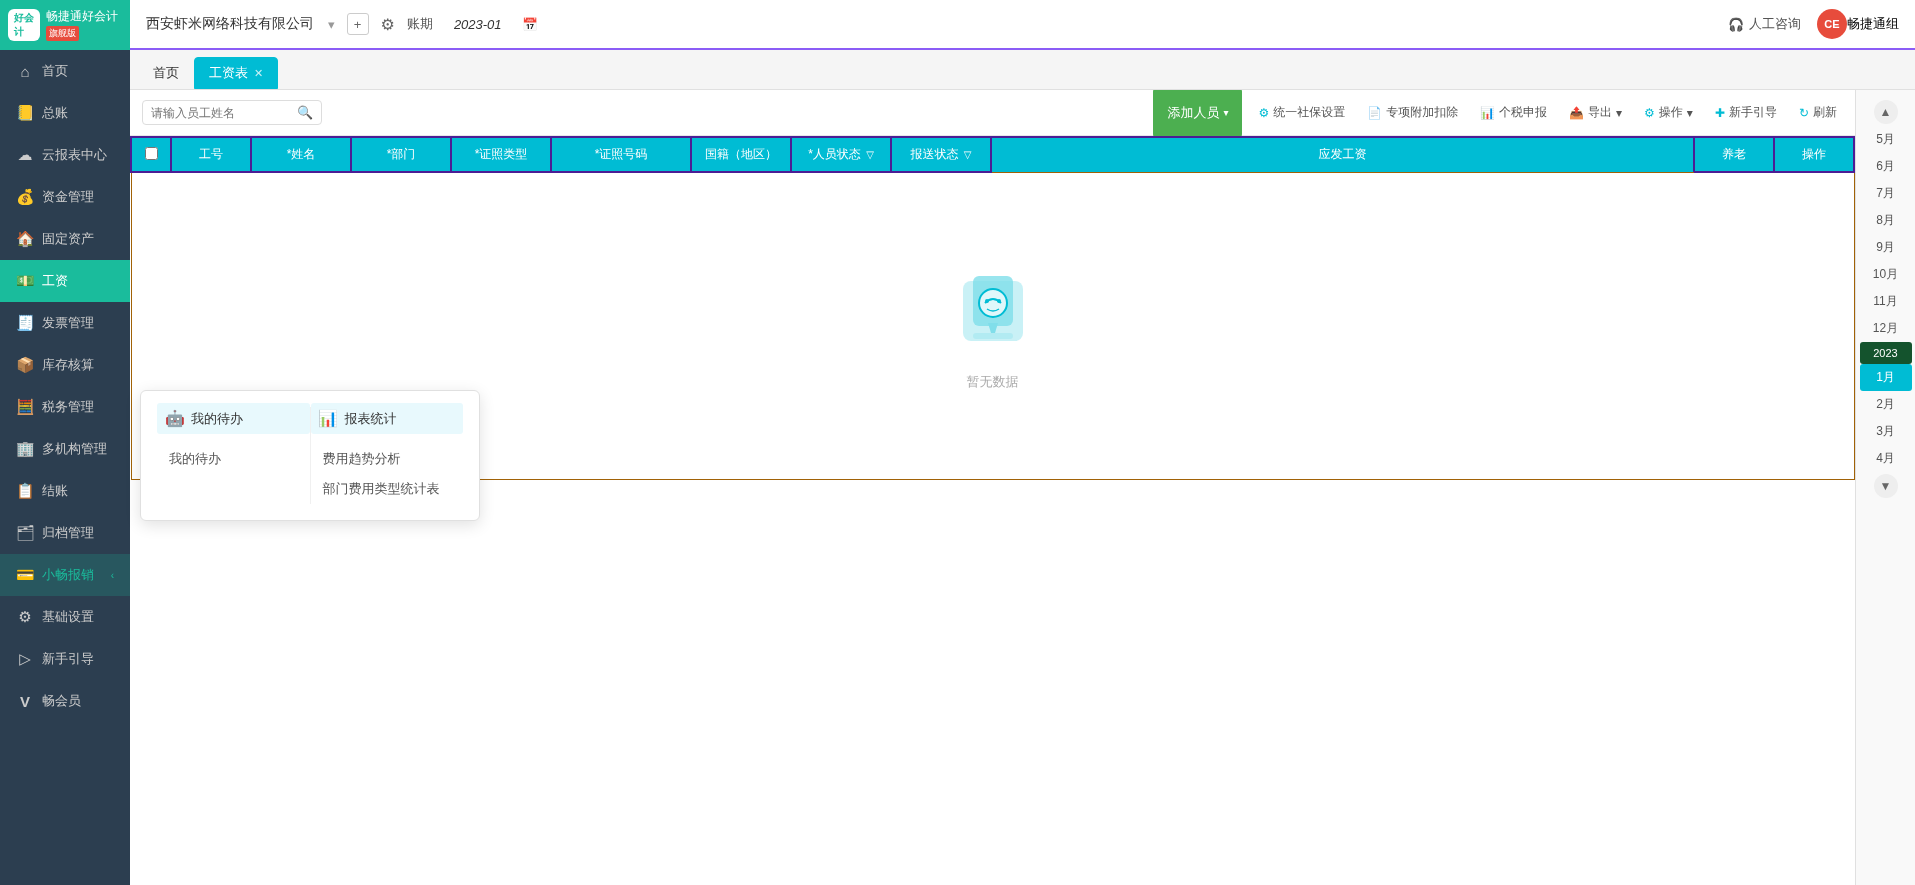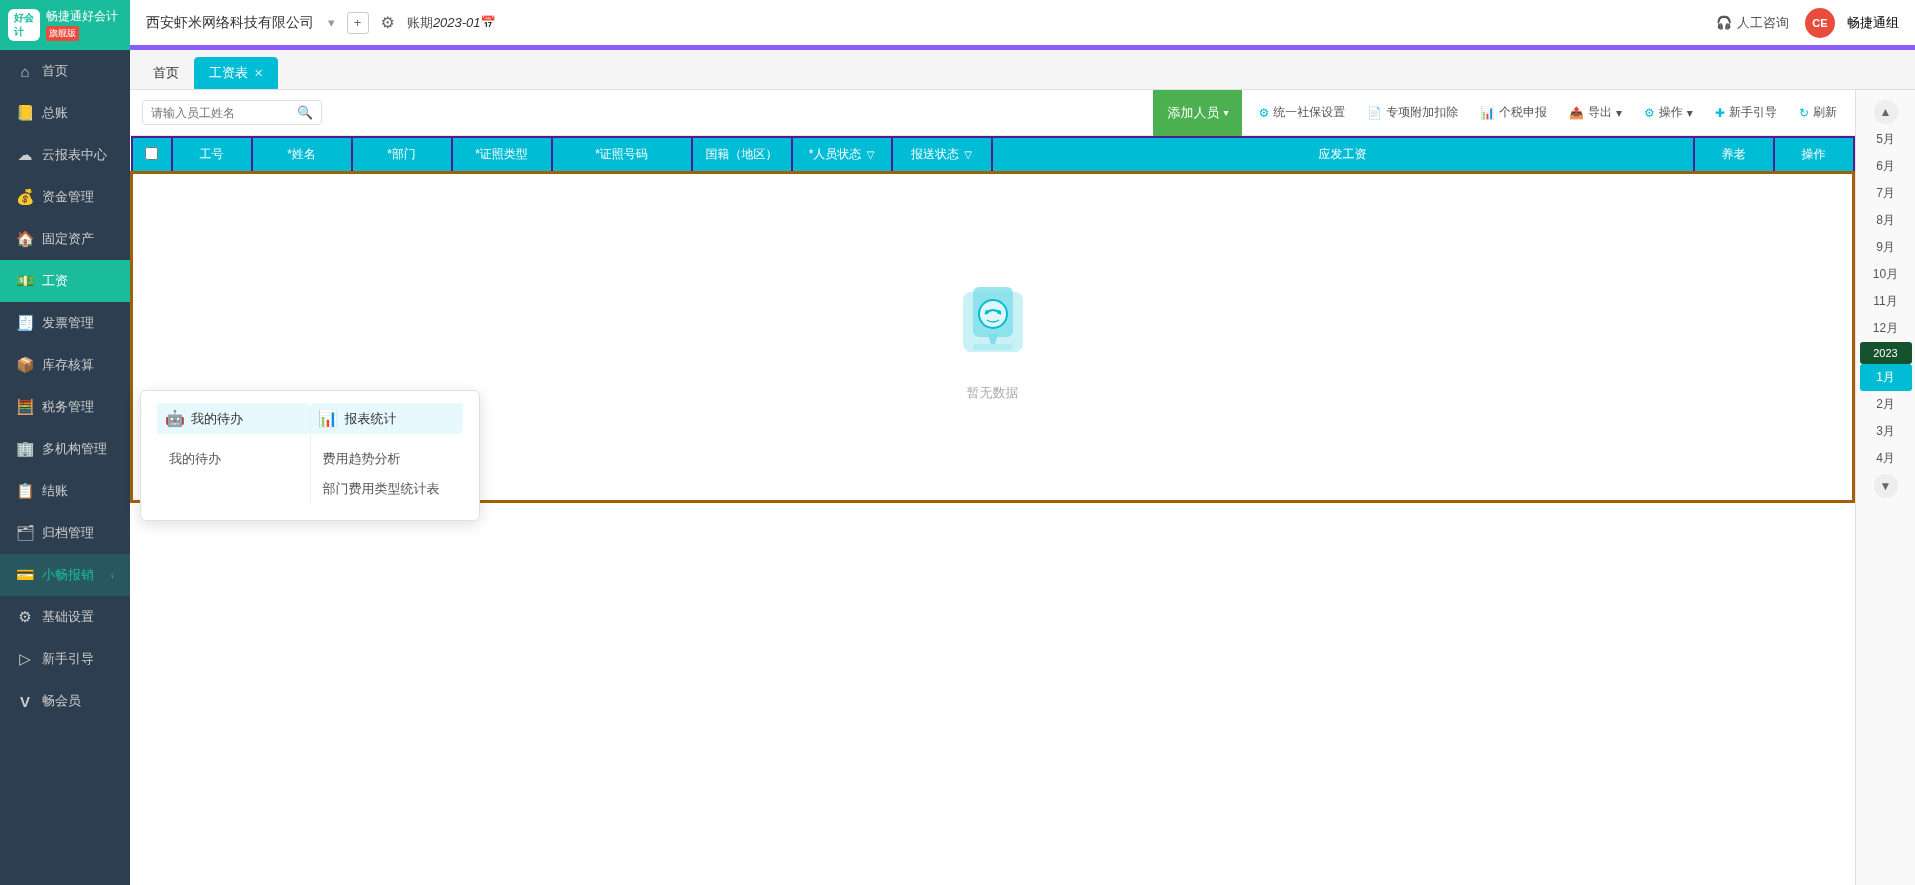--- a/index.html
+++ b/index.html
@@ -60,38 +60,38 @@
       flex-direction: column;
       height: 885px;
       overflow: hidden;
       position: relative;
     }
 
     
     .header {
       height: 50px;
       background: #fff;
-      border-bottom: 5px solid #8b5cf6;
+      border-bottom: 2px solid #8b5cf6;
       display: flex;
       align-items: center;
       padding: 0 16px;
       gap: 12px;
     }
     .company-name { font-size: 14px; color: #333; font-weight: 500; }
     .company-dropdown { color: #999; cursor: pointer; margin-left: 2px; }
     .header-add-btn {
       width: 22px; height: 22px; border: 1px solid #ccc; border-radius: 3px;
       display: flex; align-items: center; justify-content: center; cursor: pointer; color: #666;
     }
     .header-settings-btn { cursor: pointer; color: #666; font-size: 16px; }
-    .accounting-period { display: flex; align-items: center; gap: 0; color: #555; font-size: 13px; }
+    .accounting-period { display: flex; align-items: center; gap: 21px; color: #555; font-size: 13px; }
     .period-val { color: #333; font-weight: 500; font-style: italic; }
     .header-right { margin-left: auto; display: flex; align-items: center; gap: 16px; }
     .header-service { display: flex; align-items: center; gap: 4px; color: #555; cursor: pointer; }
-    .header-user { display: flex; align-items: center; gap: 12px; cursor: pointer; }
+    .header-user { display: flex; align-items: center; gap: 0; cursor: pointer; }
     .user-avatar { width: 30px; height: 30px; border-radius: 50%; background: #e74c3c; display: flex; align-items: center; justify-content: center; color: #fff; font-size: 11px; font-weight: bold; }
 
     
     .tabs-bar {
       height: 40px;
       background: #f5f5f5;
       border-bottom: 1px solid #e0e0e0;
       display: flex;
       align-items: flex-end;
       padding: 0 0 0 8px;
@@ -183,22 +183,22 @@
       padding: 8px 4px;
       font-size: 12px;
       font-weight: normal;
       border: 2px solid #4c1d95;
       white-space: nowrap;
       position: sticky;
       top: 0;
       z-index: 10;
     }
     .salary-table td {
-      border: 3px solid #a16207;
-      padding: 18px 6px;
+      border: 1px solid #a16207;
+      padding: 8px 6px;
       text-align: center;
       font-size: 12px;
       color: #333;
     }
     .col-checkbox { width: 40px; }
     .col-number { width: 80px; }
     .col-name { width: 100px; }
     .col-dept { width: 100px; }
     .col-id-type { width: 100px; }
     .col-id-num { width: 140px; }

